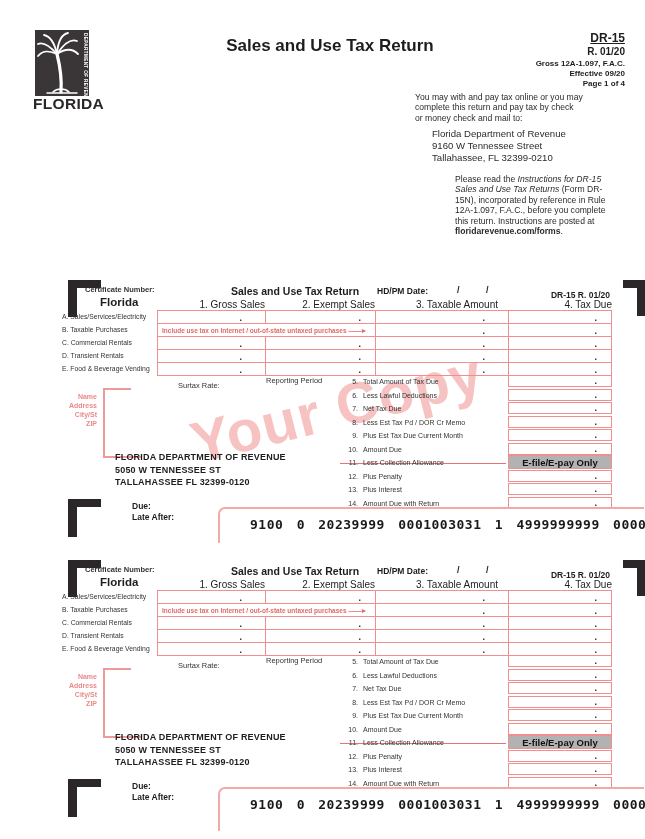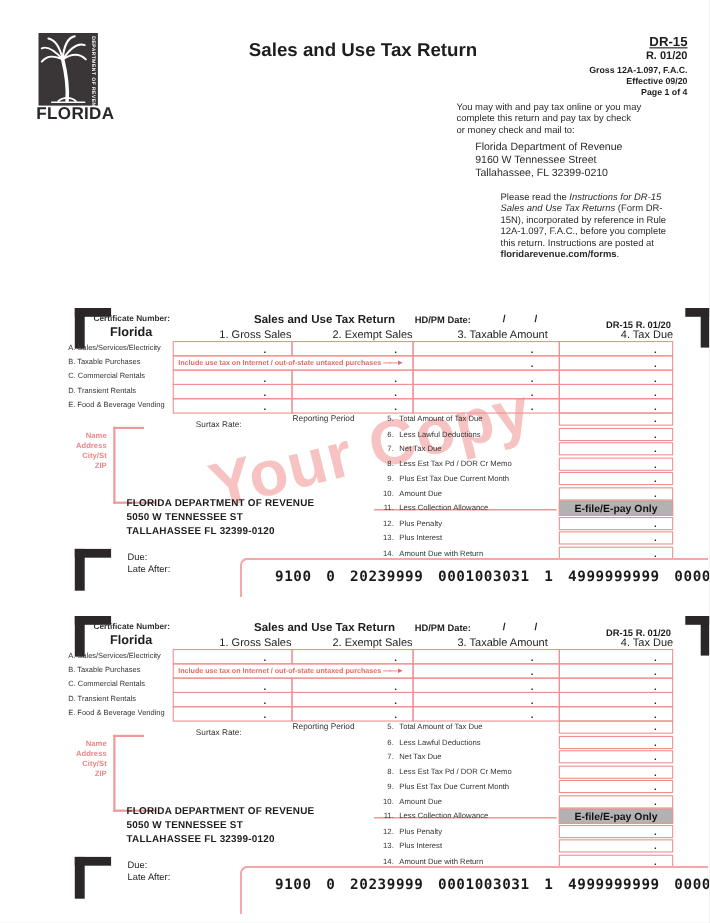--- a/index.html
+++ b/index.html
@@ -81,21 +81,21 @@
                 text-align:center; font-size:9.5px; font-weight:bold; color:#111; line-height:13px; }
   .strike-line { position:absolute; left:340px; top:7px; width:166px; height:1.4px; background:#e57373; }
 
   .addr-labels { position:absolute; left:53px; top:112px; width:44px; text-align:right;
                  font-size:7px; font-weight:bold; color:#e98a8a; line-height:9px; }
   .bracket-v  { left:103px; top:108px; width:1.5px; height:70px; background:#ef9a9a; }
   .bracket-t  { left:103px; top:108px; width:28px; height:1.5px; background:#ef9a9a; }
   .bracket-b  { left:103px; top:176px; width:38px; height:1.5px; background:#ef9a9a; }
 
   .dor-addr { left:115px; top:171px; font-size:9px; font-weight:bold; line-height:12.5px; letter-spacing:.2px; }
-  .due-lbl  { left:116px; top:221px; font-size:8.5px; font-weight:normal; line-height:11px; }
+  .due-lbl  { left:132px; top:221px; font-size:8.5px; font-weight:bold; line-height:11px; }
 
   .c-bl { left:68px; top:219px; }
   .c-bl .vbar { left:0; top:0; width:9px; height:38px; }
   .c-bl .hbar { left:0; top:0; width:33px; height:8px; }
 
   .scan-frame { position:absolute; left:218px; top:227px; width:426px; height:36px;
                 border-left:2px solid #f4a9a9; border-top:2px solid #f4a9a9; border-top-left-radius:7px; }
   #form-2 .scan-frame { height:44px; }
   .scanline { position:absolute; left:250px; top:237px; width:382px; text-align:center;
               font-family:"DejaVu Sans Mono", monospace; font-size:13px; font-weight:bold;

